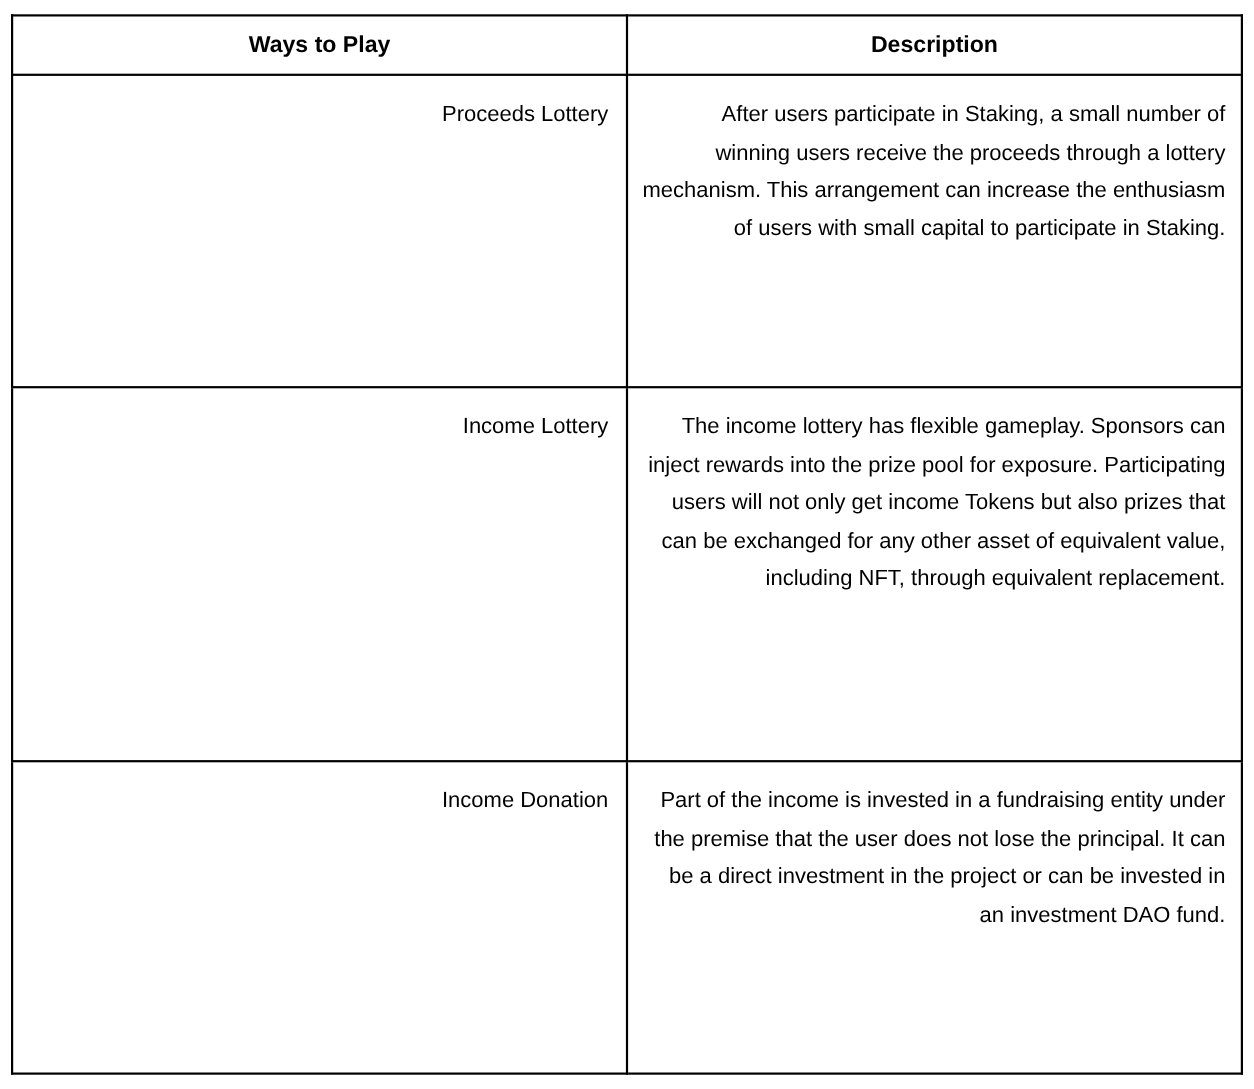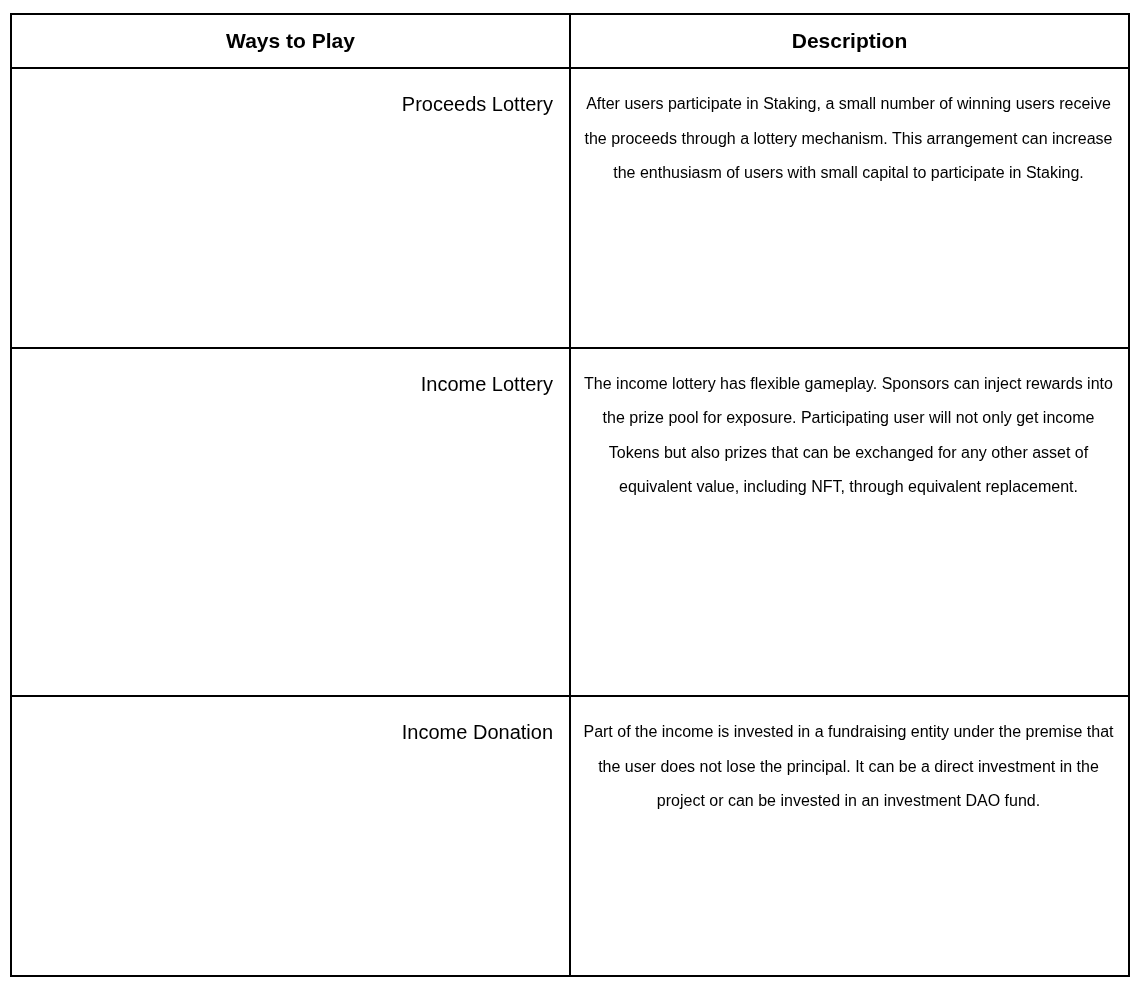--- a/index.html
+++ b/index.html
@@ -41,23 +41,23 @@
     margin-top: 40px;
   }
   td.way-cell {
     font-size: 20px;
     font-weight: normal;
     text-align: right;
     padding: 18px 16px 16px 17px;
     line-height: 34px;
   }
   td.desc-cell {
-    font-size: 16px;
+    font-size: 20px;
     font-weight: normal;
-    text-align: center;
+    text-align: right;
     padding: 18px 14px 16px 12px;
     line-height: 34.5px;
   }
 </style>
 </head>
 <body>
 
 <div class="page">
   <table class="ways-table">
     <colgroup>
@@ -70,21 +70,21 @@
         <th class="header-cell">Description</th>
       </tr>
     </thead>
     <tbody>
       <tr>
         <td class="way-cell">Proceeds Lottery</td>
         <td class="desc-cell">After users participate in Staking, a small number of winning users receive the proceeds through a lottery mechanism. This arrangement can increase the enthusiasm of users with small capital to participate in Staking.</td>
       </tr>
       <tr>
         <td class="way-cell">Income Lottery</td>
-        <td class="desc-cell">The income lottery has flexible gameplay. Sponsors can inject rewards into the prize pool for exposure. Participating user will not only get income Tokens but also prizes that can be exchanged for any other asset of equivalent value, including NFT, through equivalent replacement.</td>
+        <td class="desc-cell">The income lottery has flexible gameplay. Sponsors can inject rewards into the prize pool for exposure. Participating users will not only get income Tokens but also prizes that can be exchanged for any other asset of equivalent value, including NFT, through equivalent replacement.</td>
       </tr>
       <tr>
         <td class="way-cell">Income Donation</td>
         <td class="desc-cell">Part of the income is invested in a fundraising entity under the premise that the user does not lose the principal. It can be a direct investment in the project or can be invested in an investment DAO fund.</td>
       </tr>
     </tbody>
   </table>
 </div>
 
 </body></html>

